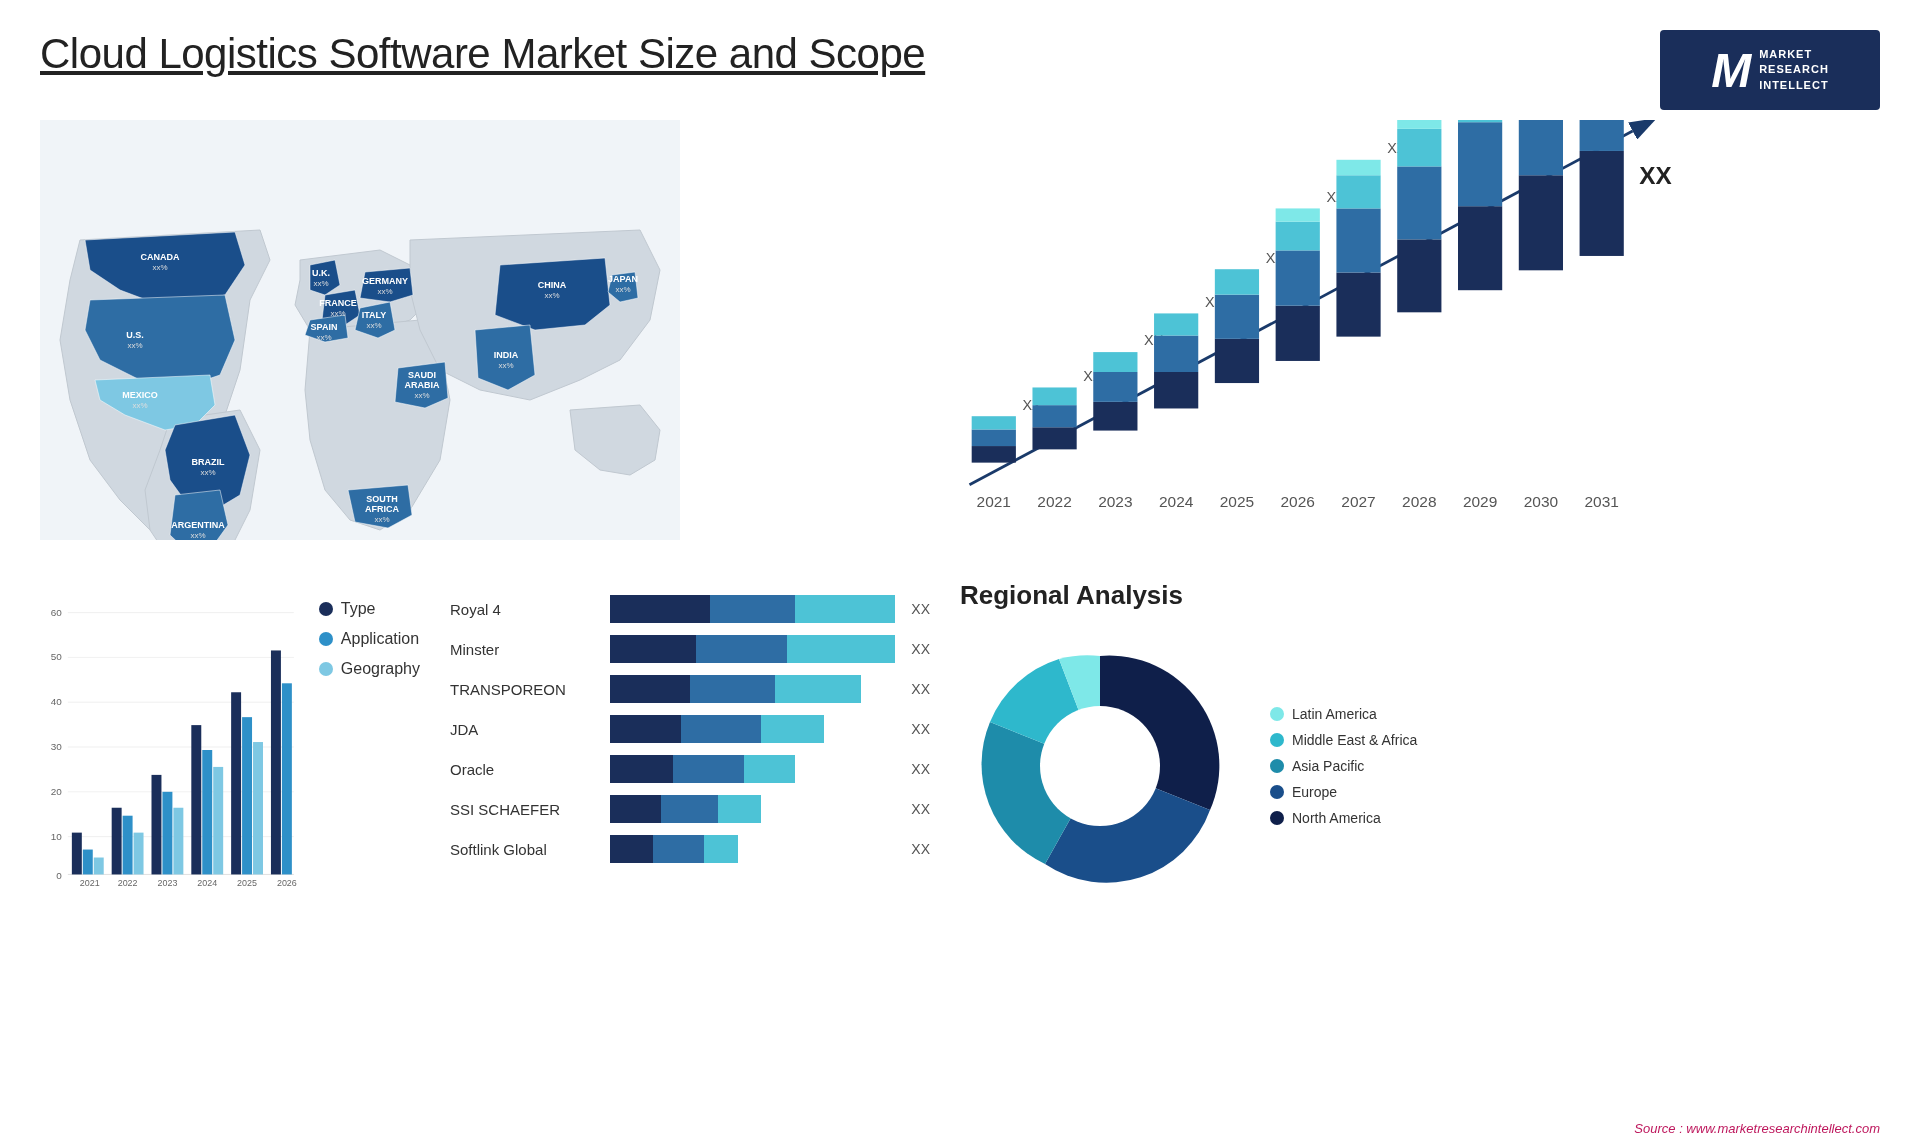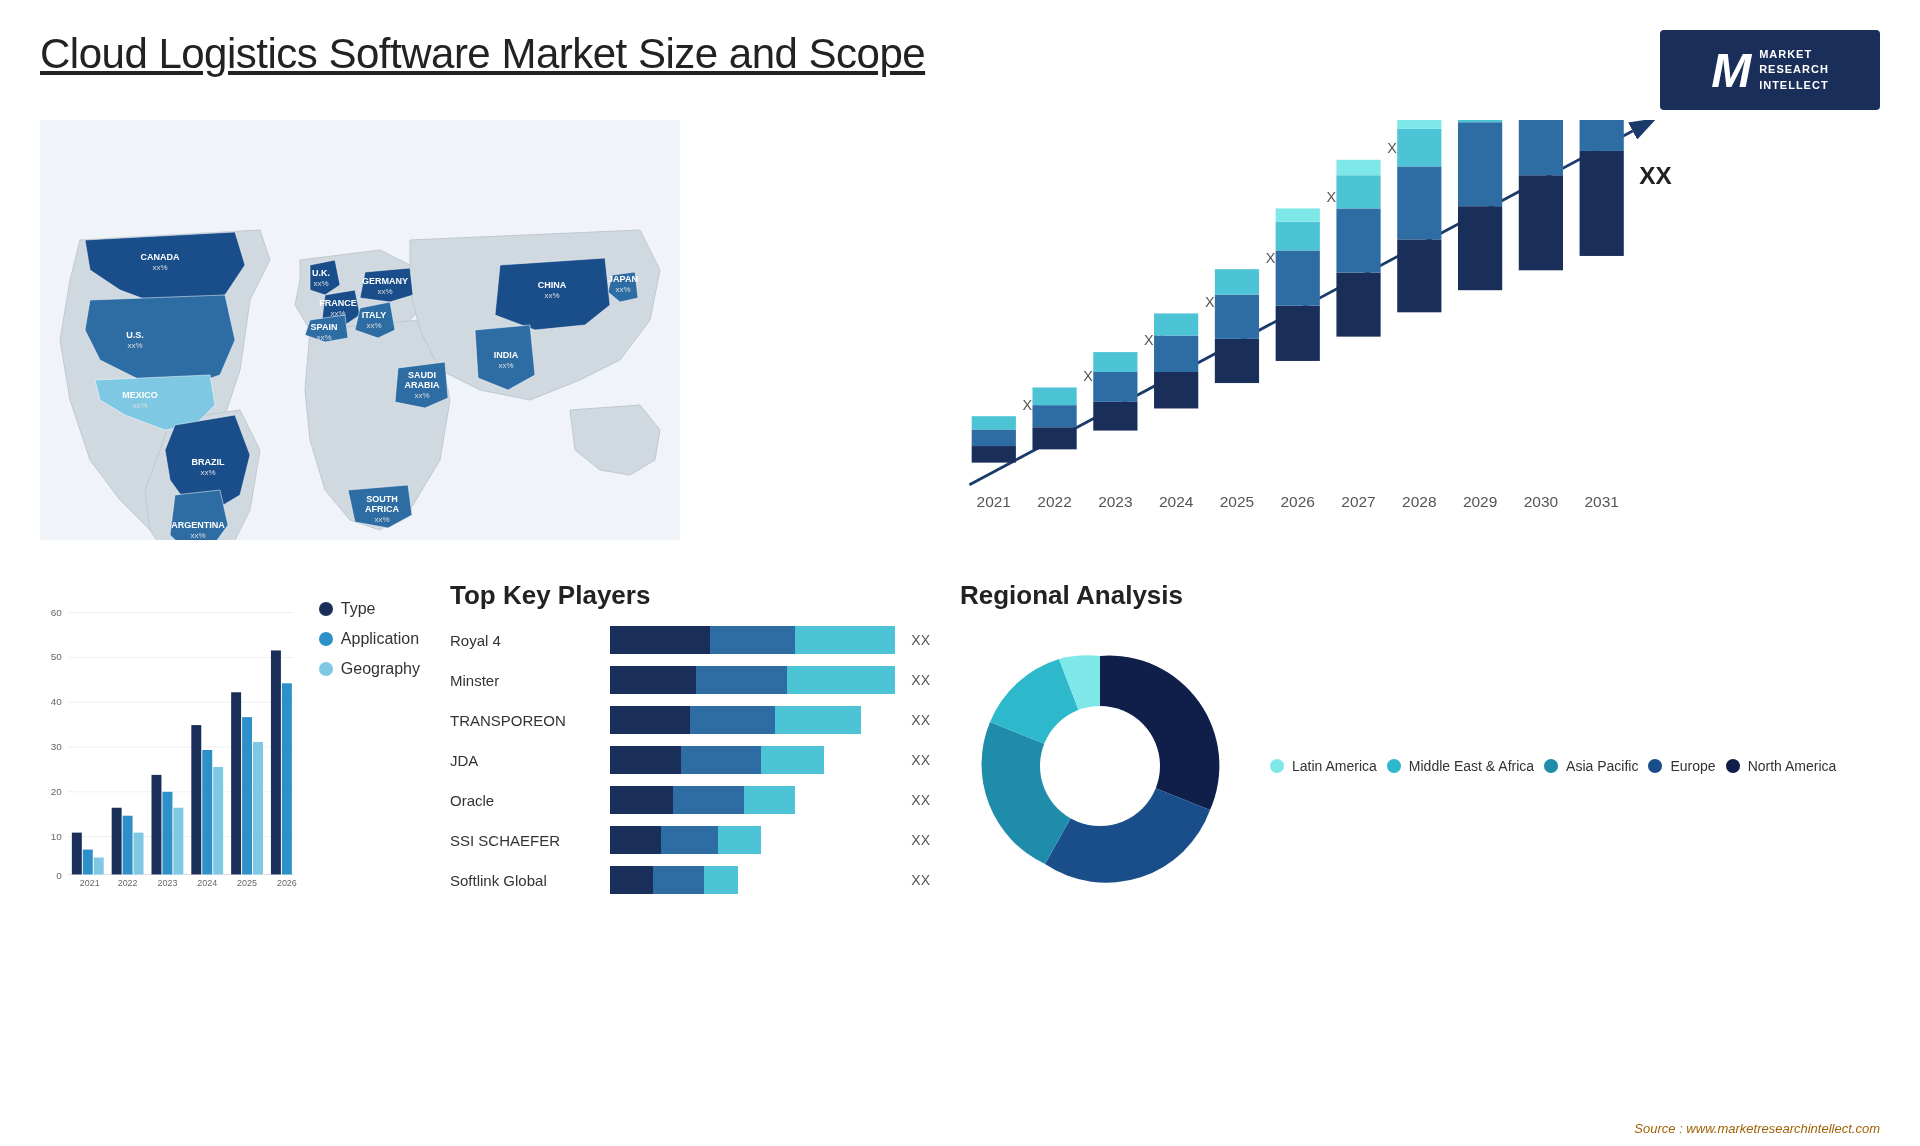--- a/index.html
+++ b/index.html
@@ -178,21 +178,21 @@
       gap: 30px;
       margin-top: 10px;
     }
     .donut-svg {
       width: 280px;
       height: 280px;
       flex-shrink: 0;
     }
     .regional-legend {
       display: flex;
-      flex-direction: row;
+      flex-direction: column;
       gap: 10px;
     }
     .regional-legend-item {
       display: flex;
       align-items: center;
       gap: 8px;
       font-size: 14px;
       color: #333;
     }
     .regional-legend-dot {
@@ -201,21 +201,21 @@
       border-radius: 50%;
       flex-shrink: 0;
     }
 
     
     .source-text {
       position: absolute;
       bottom: 10px;
       right: 40px;
       font-size: 13px;
-      color: #a16207;
+      color: #be185d;
       font-style: italic;
     }
 
     
     .map-svg {
       width: 100%;
       height: 100%;
     }
     .country-label {
       font-size: 9px;
@@ -510,21 +510,20 @@
         </div>
         <div class="legend-item">
           <div class="legend-dot" style="background: #7ec8e3;"></div>
           <span>Geography</span>
         </div>
       </div>
     </div>
   </div>
 
   <div class="players-section">
-    <h2 class="section-title">Top Key Players</h2>
     <div class="players-bars">
 
       <div class="player-row">
         <span class="player-name">Royal 4</span>
         <div class="player-bar-container">
           <div class="player-bar-dark" style="width: 35%;"></div>
           <div class="player-bar-mid" style="width: 30%;"></div>
           <div class="player-bar-light" style="width: 35%;"></div>
         </div>
         <span class="player-xx">XX</span>

